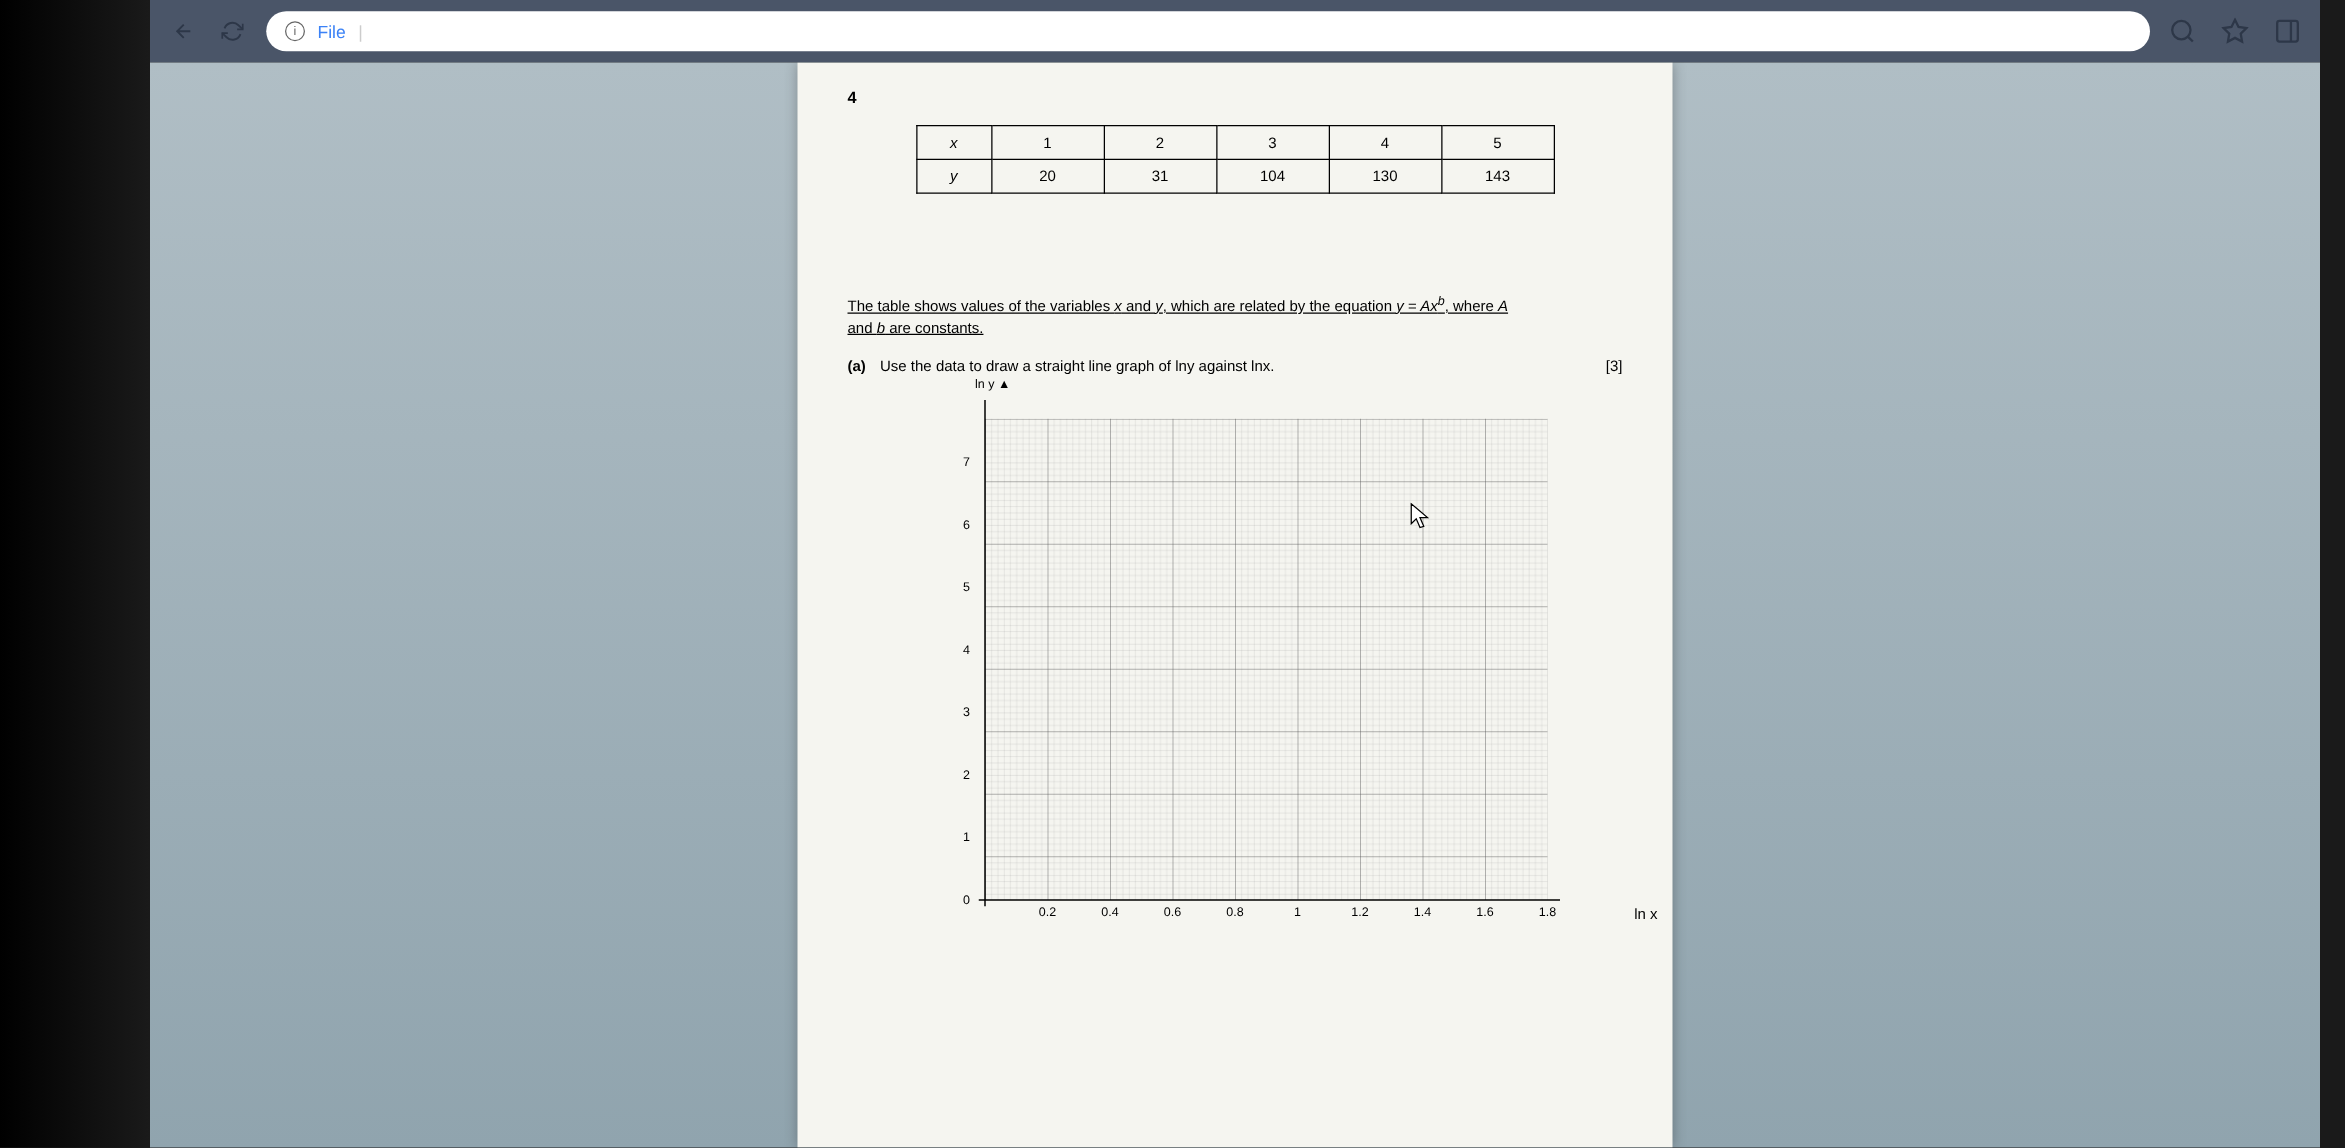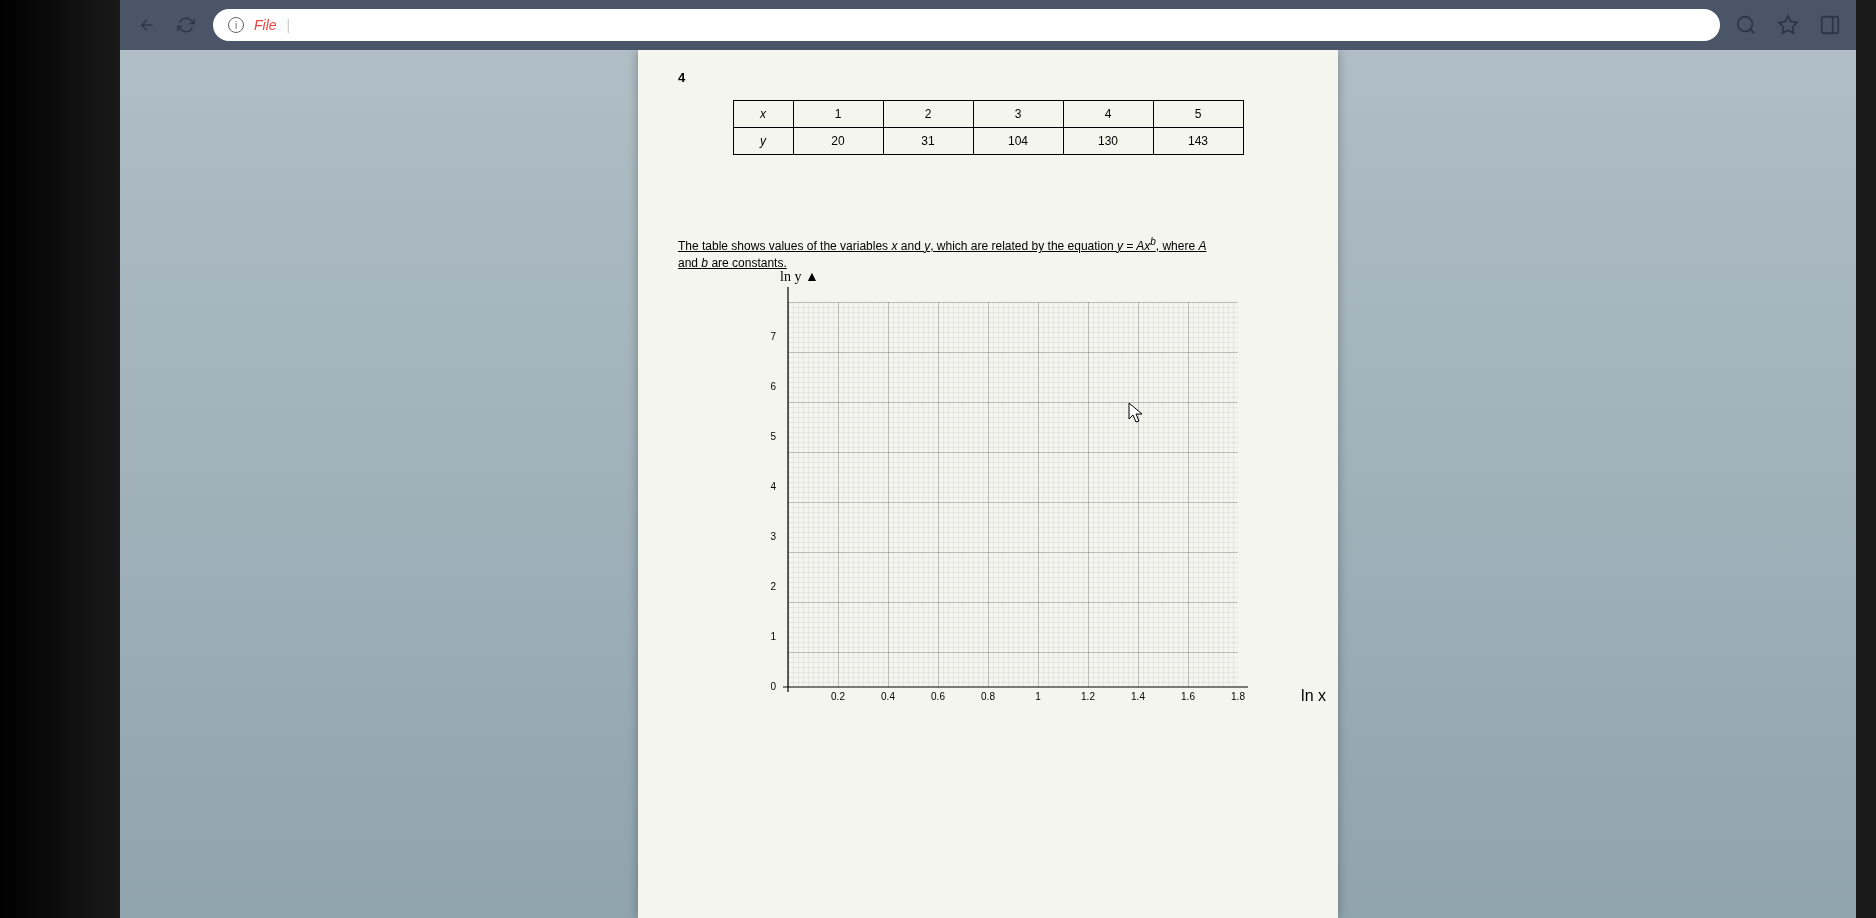--- a/index.html
+++ b/index.html
@@ -48,21 +48,21 @@
       width: 16px;
       height: 16px;
       border: 1px solid #666;
       border-radius: 50%;
       display: flex;
       align-items: center;
       justify-content: center;
       font-size: 10px;
       color: #666;
     }
-    .file-label { color: #ef4444; font-style: italic; }
+    .file-label { color: #3b82f6; }
     .divider { color: #ccc; }
     .toolbar-icons {
       display: flex;
       gap: 20px;
       color: #2d3748;
     }
     .toolbar-icon {
       width: 22px;
       height: 22px;
       cursor: pointer;
@@ -122,28 +122,27 @@
     .part-label { font-weight: bold; margin-right: 8px; }
     .marks { }
     .graph-wrap {
       position: relative;
       margin-left: 80px;
     }
     .y-axis-label {
       position: absolute;
       top: -18px;
       left: 22px;
-      font-size: 14px;
-      font-family: Liberation Serif, serif;
+      font-size: 10px;
     }
     .x-axis-label {
       position: absolute;
       bottom: 2px;
       right: -28px;
-      font-size: 16px;
+      font-size: 12px;
     }
     .graph-svg {
       display: block;
     }
     .cursor-arrow {
       position: absolute;
       top: 352px;
       left: 490px;
       font-size: 20px;
       color: #000;
@@ -223,20 +222,27 @@
         <td>130</td>
         <td>143</td>
       </tr>
     </tbody>
       </table>
 
     <p class="prose">
       <span>The table shows values of the variables </span><span class="math-i">x</span><span> and </span><span class="math-i">y</span><span>, which are related by the equation   </span><span class="math-i">y = Ax</span><sup class="math-i">b</sup><span>,  where </span><span class="math-i">A</span><br><span> and </span><span class="math-i">b</span><span> are constants.</span>
     </p>
 
+    <div class="part-row">
+      <div>
+        <span class="part-label">(a)</span>
+        <span><span>Use the data to draw a straight line graph of  ln</span><span class="math-i">y</span><span>  against  ln</span><span class="math-i">x</span><span>.</span></span>
+      </div>
+      <span class="marks">[3]</span>
+    </div>
 
     <div class="graph-wrap">
       <div class="y-axis-label"><span>ln y</span> ▲</div>
       <svg class="graph-svg" width="520" height="420" viewBox="0 0 520 420">
         <defs>
           <pattern id="smallGrid" width="5" height="5" patternUnits="userSpaceOnUse">
             <path d="M 5 0 L 0 0 0 5" fill="none" stroke="#999" stroke-width="0.3"></path>
           </pattern>
           <pattern id="grid" width="50" height="50" patternUnits="userSpaceOnUse">
             <rect width="50" height="50" fill="url(#smallGrid)"></rect>

